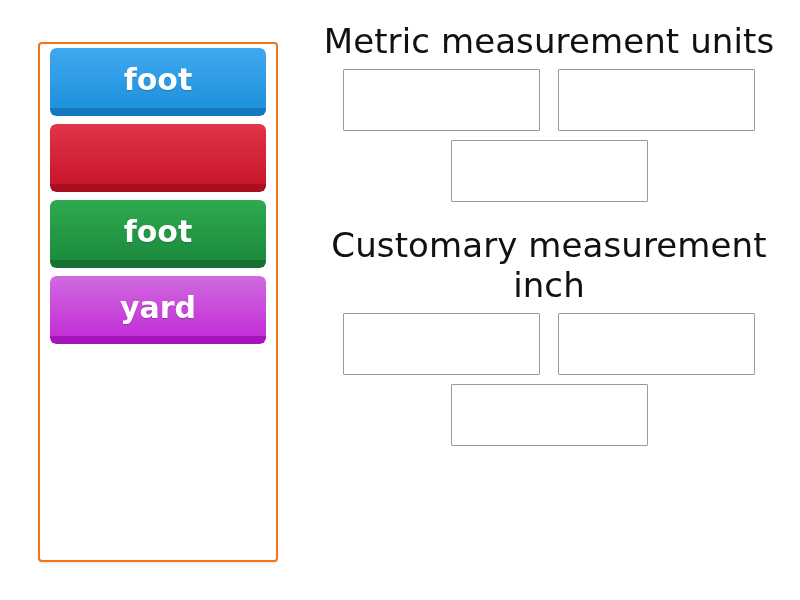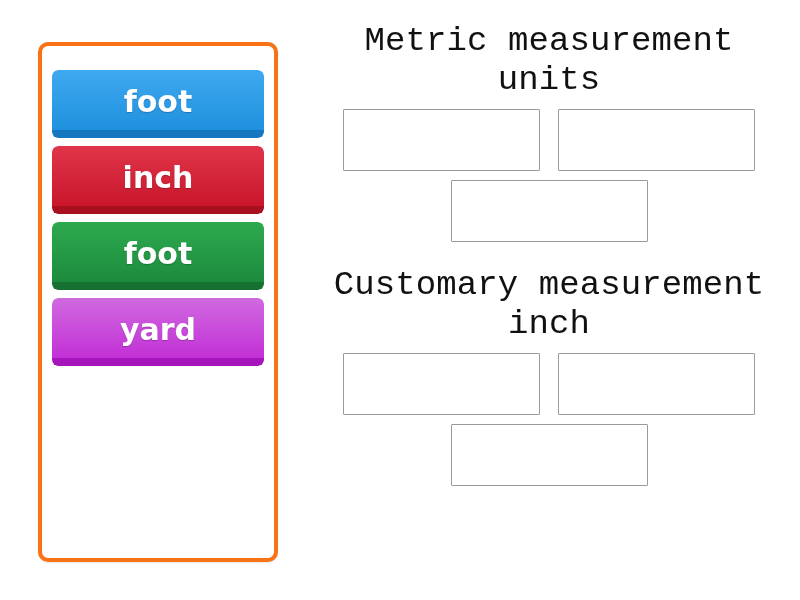--- a/index.html
+++ b/index.html
@@ -16,25 +16,25 @@
   }
 
   
   #tile-tray {
     position: absolute;
     left: 38px;
     top: 42px;
     width: 240px;
     height: 520px;
     box-sizing: border-box;
-    border: 4px solid #f97316;
-    border-radius: 10px;
+    border: 2px solid #f97316;
+    border-radius: 4px;
     background: #ffffff;
     box-shadow: 0 1px 2px rgba(0,0,0,0.10);
-    padding: 24px 10px;
+    padding: 4px 10px;
     display: flex;
     flex-direction: column;
     justify-content: flex-start;
   }
 
   .tile {
     position: relative;
     height: 68px;
     margin-bottom: 8px;
     border-radius: 6px;
@@ -76,21 +76,20 @@
   
   #categories {
     position: absolute;
     left: 318px;
     top: 22px;
     width: 462px;
     height: 548px;
   }
   .category {
     width: 100%;
-    font-family: Liberation Mono, monospace;
   }
   .category-title {
     text-align: center;
     font-size: 34px;
     line-height: 1.16;
     color: #111111;
     font-weight: normal;
     margin: 0;
     letter-spacing: 0.1px;
   }
@@ -124,21 +123,20 @@
 
   <div class="tile">
     <span class="face" style="background: linear-gradient(rgb(63, 169, 240) 0%, rgb(30, 144, 221) 100%);"></span>
     <span class="lip" style="background: rgb(20, 119, 192);"></span>
     <span class="label" style="font-size: 30px;">foot</span>
   </div>
 
   <div class="tile">
     <span class="face" style="background: linear-gradient(rgb(224, 53, 74) 0%, rgb(200, 21, 42) 100%);"></span>
     <span class="lip" style="background: rgb(168, 16, 31);"></span>
-    <span class="label" style="font-size: 30px;">inch</span>
   </div>
 
 
   <div class="tile">
     <span class="face" style="background: linear-gradient(rgb(46, 170, 80) 0%, rgb(28, 138, 60) 100%);"></span>
     <span class="lip" style="background: rgb(22, 112, 47);"></span>
     <span class="label" style="font-size: 30px;">foot</span>
   </div>
 
   <div class="tile">

